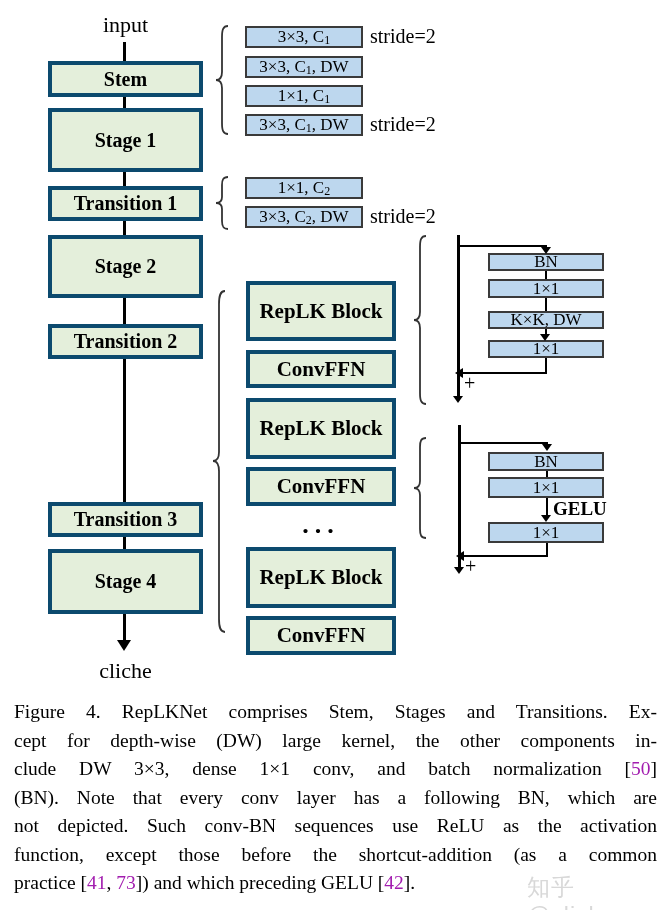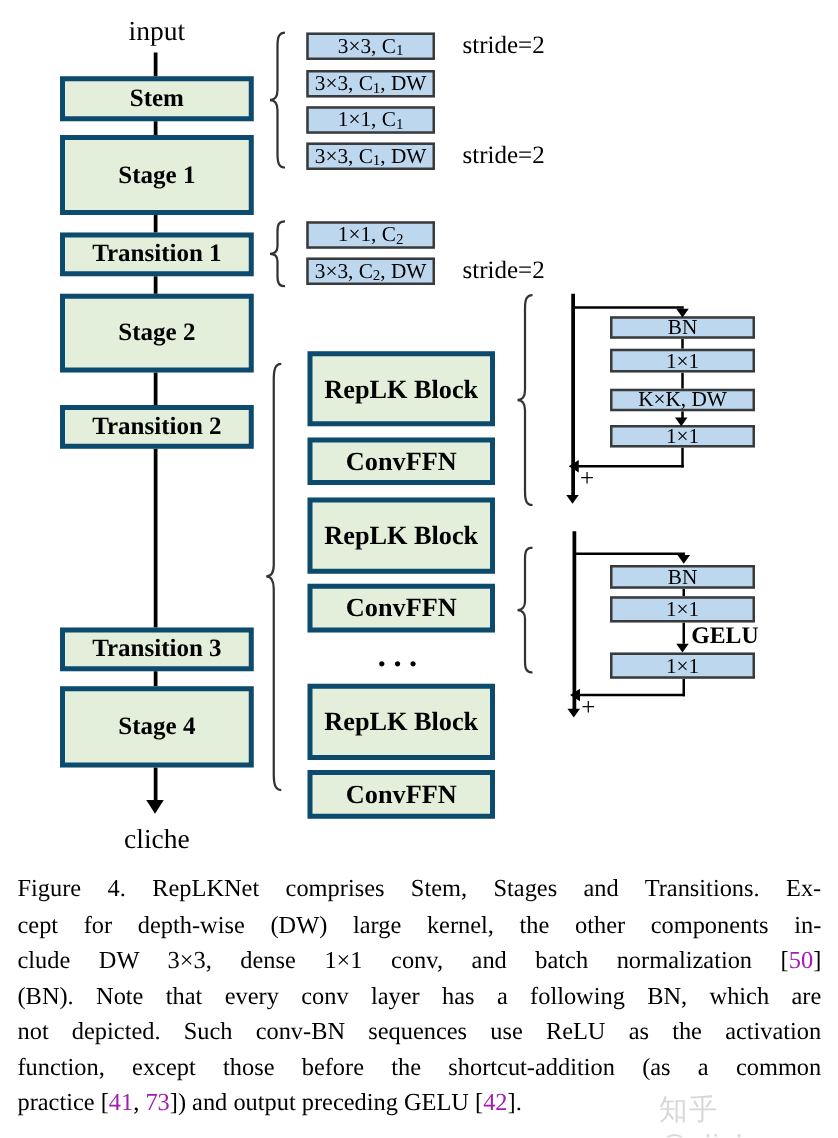--- a/index.html
+++ b/index.html
@@ -14,21 +14,21 @@
 
   
   .gbox { position:absolute; box-sizing:border-box; background:#e4efdb; border:4px solid #0c4a6e;
           display:flex; align-items:center; justify-content:center; font-weight:bold; z-index:2; }
   .flowbox  { left:48px; width:155px; font-size:20px; }
   .stackbox { left:246px; width:150px; font-size:21px; }
 
   
   .layer { position:absolute; box-sizing:border-box; background:#bdd7ee; border:2px solid #3a3a3a;
            display:flex; align-items:center; justify-content:center; font-size:17px; z-index:2; }
-  .stemlayer { left:245px; width:103px; height:22px; }
+  .stemlayer { left:245px; width:118px; height:22px; }
   .dlayer    { left:488px; width:116px; }
   .layer sub { font-size:12px; line-height:0; margin-top:6px; }
 
   .iolabel { position:absolute; left:48px; width:155px; text-align:center; font-size:22px; }
   .note    { position:absolute; left:370px; font-size:20px; white-space:nowrap; }
   .plus    { position:absolute; font-size:20px; z-index:2; }
   .gelu    { position:absolute; font-size:19px; font-weight:bold; z-index:2; }
   .dots    { position:absolute; left:246px; width:150px; text-align:center; font-size:26px;
              font-weight:bold; letter-spacing:6px; }
   .brace   { position:absolute; z-index:1; }
@@ -155,18 +155,18 @@
   <div class="tri tri-left" style="left:456px; top:551px;"></div>
   <div class="plus" style="left:465px; top:555px;">+</div>
 
   <div class="caption">
     <div class="cline"><span>Figure 4. RepLKNet comprises Stem, Stages and Transitions. Ex-</span></div>
     <div class="cline"><span>cept for depth-wise (DW) large kernel, the other components in-</span></div>
     <div class="cline"><span>clude DW 3×3, dense 1×1 conv, and batch normalization [</span><span class="cite">50</span><span>]</span></div>
     <div class="cline"><span>(BN). Note that every conv layer has a following BN, which are</span></div>
     <div class="cline"><span>not depicted. Such conv-BN sequences use ReLU as the activation</span></div>
     <div class="cline"><span>function, except those before the shortcut-addition (as a common</span></div>
-    <div class="cline last"><span>practice [</span><span class="cite">41</span><span>, </span><span class="cite">73</span><span>]) and output preceding GELU [</span><span class="cite">42</span><span>].</span></div>
+    <div class="cline last"><span>practice [</span><span class="cite">41</span><span>, </span><span class="cite">73</span><span>]) and which preceding GELU [</span><span class="cite">42</span><span>].</span></div>
   </div>
 
   <div class="watermark">知乎 @cliche</div>
 
 </div>
 
 </body></html>

